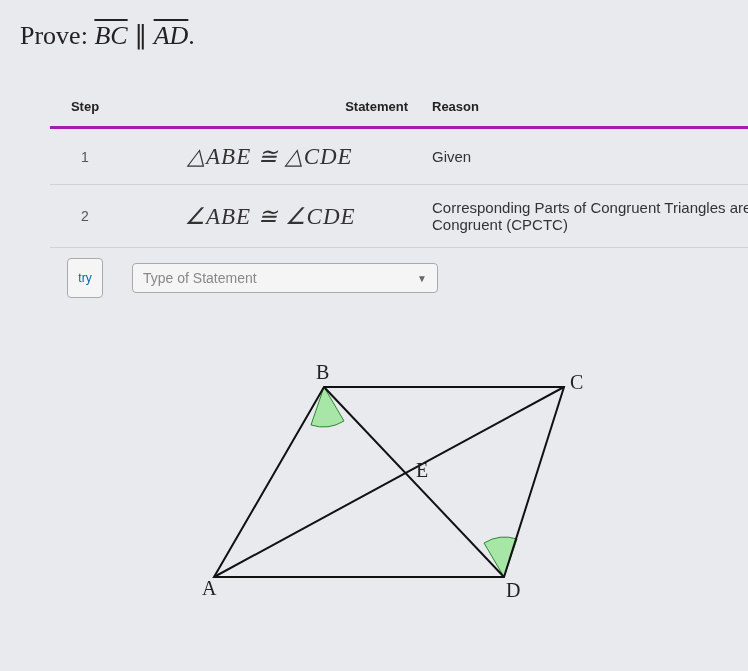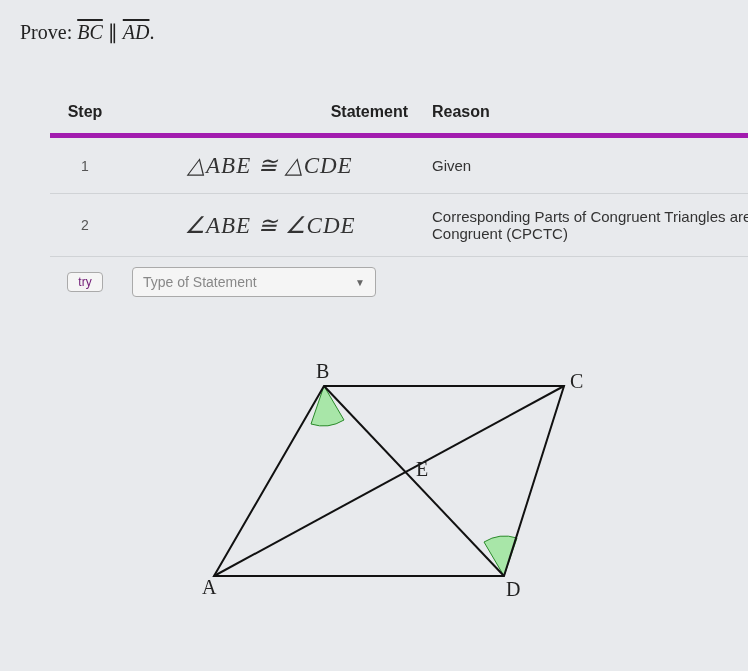--- a/index.html
+++ b/index.html
@@ -7,42 +7,42 @@
     margin: 0;
     padding: 20px 0 0 20px;
     font-family: Georgia, 'Times New Roman', serif;
     background: #e8eaed;
     color: #333;
     width: 748px;
     height: 671px;
     overflow: hidden;
   }
   .prove-line {
-    font-size: 20px;
-    margin-bottom: 51px;
+    font-size: 26px;
+    margin-bottom: 40px;
     color: #222;
   }
   .overline {
     text-decoration: overline;
     font-style: italic;
     font-family: 'Times New Roman', serif;
   }
   .proof-table {
     width: 100%;
     border-collapse: collapse;
     font-family: -apple-system, BlinkMacSystemFont, 'Segoe UI', sans-serif;
     margin-left: 30px;
   }
   .proof-table th {
-    font-size: 16px;
+    font-size: 13px;
     font-weight: bold;
     text-align: left;
     padding: 8px 12px 12px;
     color: #222;
-    border-bottom: 5px solid #a21caf;
+    border-bottom: 3px solid #a21caf;
   }
   .proof-table th:nth-child(1) { width: 70px; text-align: center; }
   .proof-table th:nth-child(2) { width: 300px; text-align: right; }
   .proof-table td {
     padding: 14px 12px;
     font-size: 15px;
     color: #333;
     border-bottom: 1px solid #d0d3d6;
     vertical-align: middle;
   }
@@ -51,37 +51,37 @@
   .math {
     font-family: 'Times New Roman', serif;
     font-style: italic;
     font-size: 23px;
     letter-spacing: 1px;
   }
   .try-btn {
     display: inline-block;
     border: 1px solid #aaa;
     border-radius: 4px;
-    padding: 2px 10px;
+    padding: 12px 10px;
     font-size: 12px;
     background: #f5f5f5;
-    color: #701a75;
+    color: #0369a1;
     cursor: pointer;
     font-family: -apple-system, sans-serif;
   }
   .dropdown {
     display: inline-flex;
     align-items: center;
     justify-content: space-between;
     border: 1px solid #aaa;
     border-radius: 4px;
     background: #f5f5f5;
     color: #888;
     padding: 6px 10px;
-    width: 244px;
+    width: 306px;
     font-size: 14px;
     cursor: pointer;
     font-family: -apple-system, sans-serif;
     gap: 16px;
   }
   .caret {
     font-size: 10px;
     color: #666;
   }
   .input-row td { border-bottom: none; padding-top: 10px;}

